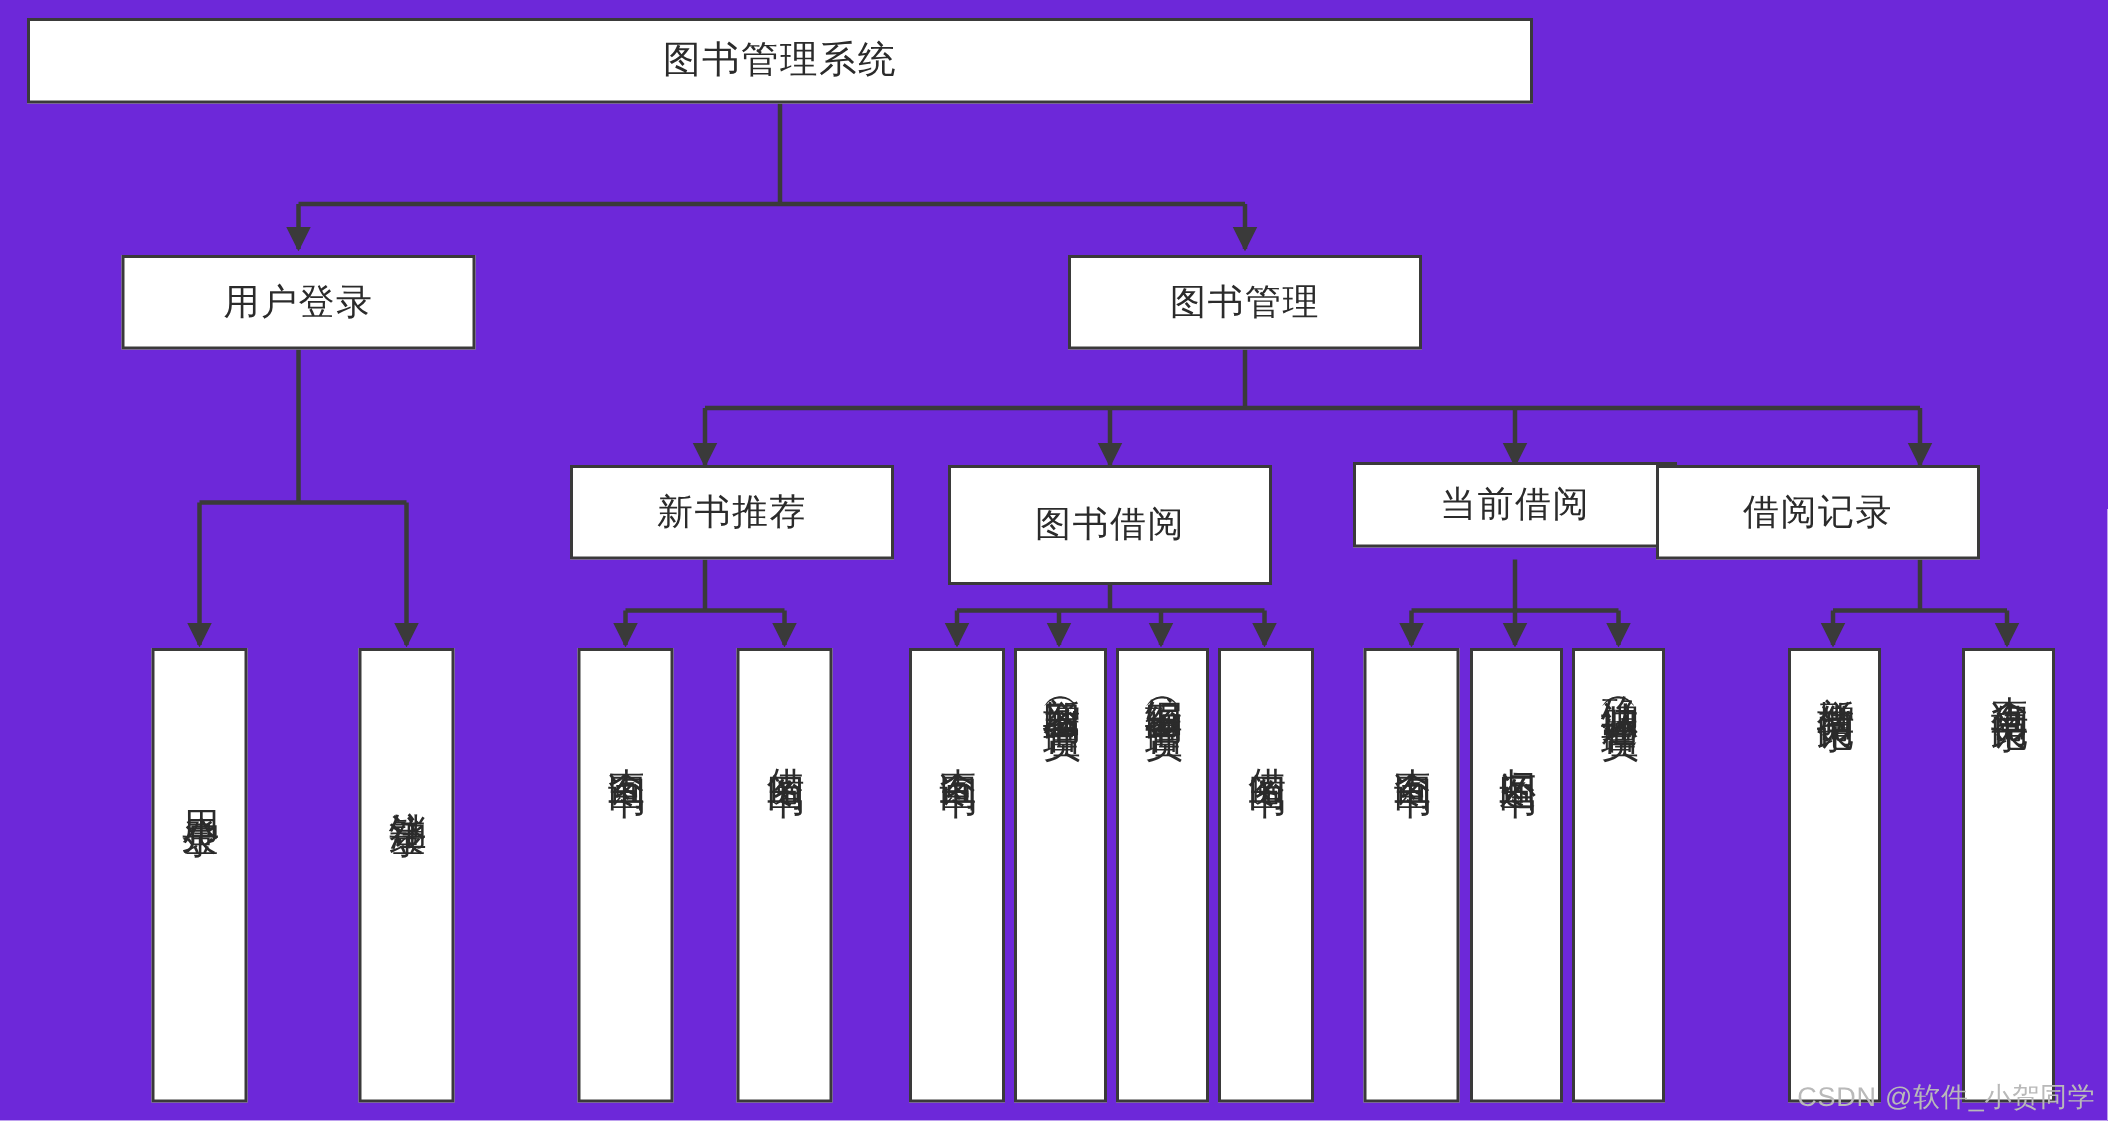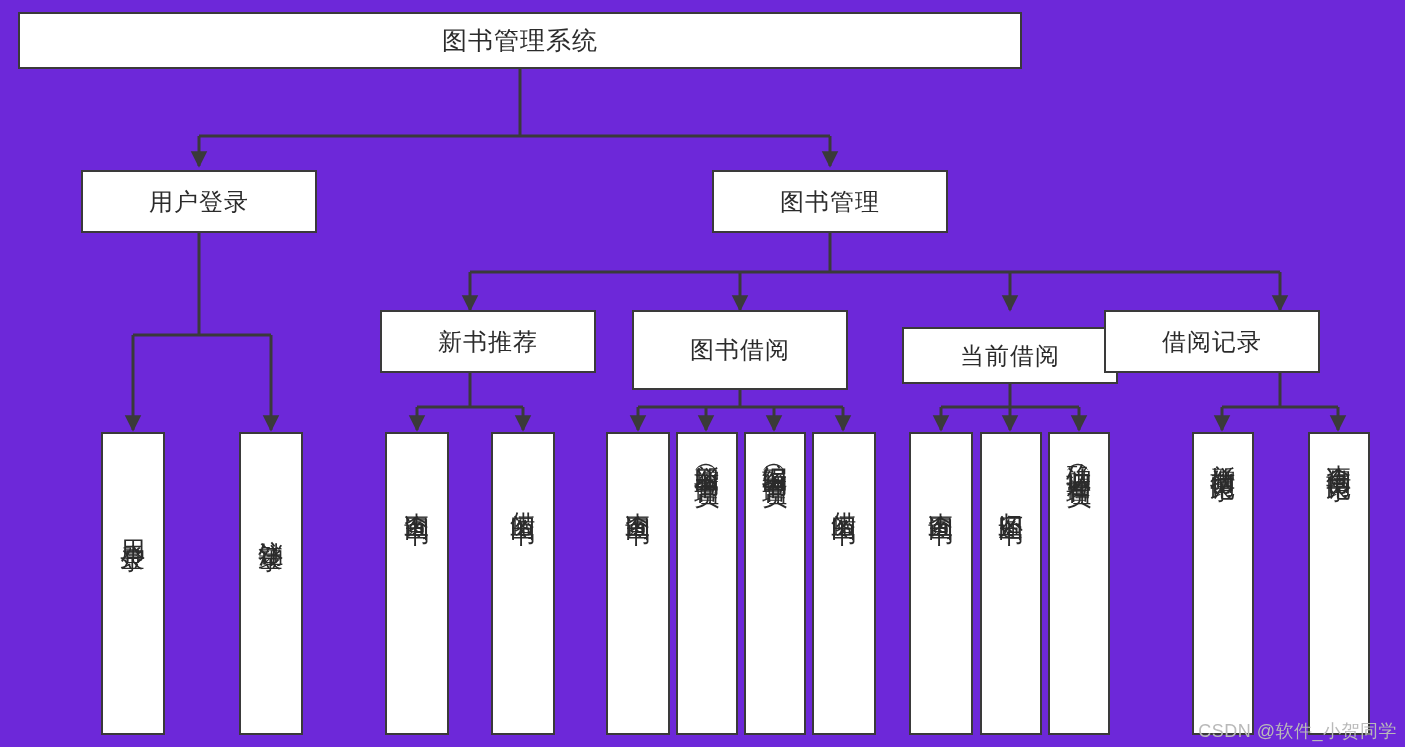--- a/index.html
+++ b/index.html
@@ -148,21 +148,21 @@
   <div class="node horiz" style="left:712px; top:170px; width:236px; height:63px;">
     <span class="label">图书管理</span>
   </div>
 
   <div class="node horiz" style="left:380px; top:310px; width:216px; height:63px;">
     <span class="label">新书推荐</span>
   </div>
   <div class="node horiz" style="left:632px; top:310px; width:216px; height:80px;">
     <span class="label">图书借阅</span>
   </div>
-  <div class="node horiz" style="left:902px; top:327px; width:216px; height:57px;">
+  <div class="node horiz" style="left:902px; top:308px; width:216px; height:57px;">
     <span class="label">当前借阅</span>
   </div>
   <div class="node horiz" style="left:1104px; top:310px; width:216px; height:63px;">
     <span class="label">借阅记录</span>
   </div>
 
   <div class="node vert mid" style="left:101px; top:432px; width:64px; height:303px;">
     <span class="label">用户登录</span>
   </div>
   <div class="node vert mid" style="left:239px; top:432px; width:64px; height:303px;">

